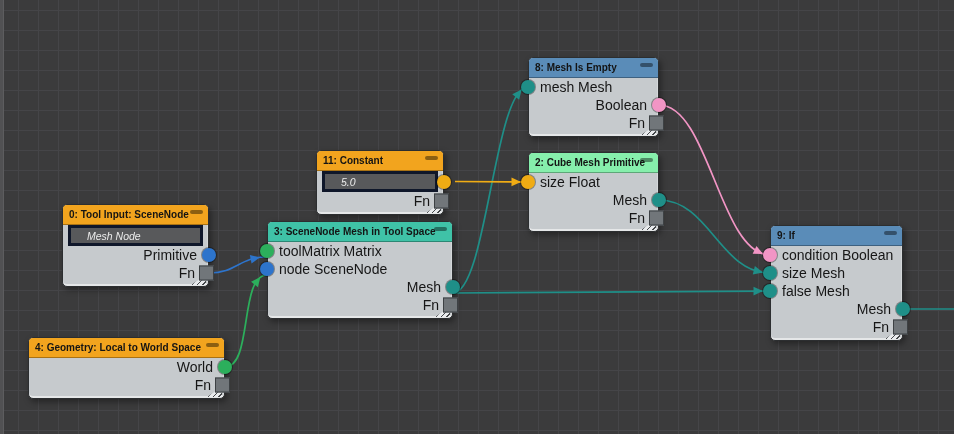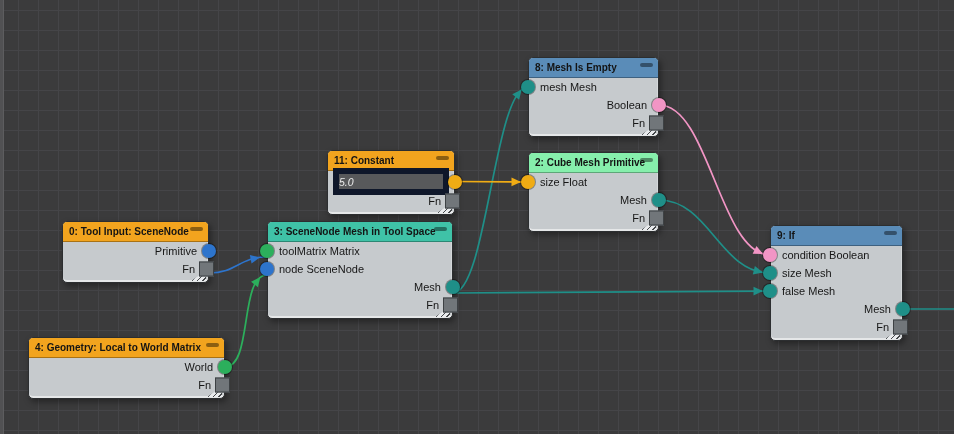--- a/index.html
+++ b/index.html
@@ -24,27 +24,27 @@
     height:20px;border-radius:4px 4px 0 0;position:relative;display:flex;align-items:center;
     padding:0 6px;border-bottom:1px solid rgba(0,0,0,.3);box-sizing:border-box;
   }
   .node-title{font-size:10px;font-weight:700;color:#141414;white-space:nowrap;letter-spacing:0;}
   .collapse-btn{position:absolute;right:5px;top:4px;width:13px;height:6px;display:flex;align-items:center;}
   .minus-bar{width:13px;height:4px;border-radius:2px;background:rgba(0,0,0,.42);}
   .node-body{position:relative;padding-bottom:4px;}
   .row{position:relative;height:18px;display:flex;align-items:center;box-sizing:border-box;}
   .field-row{height:21px;padding:0 5px;}
   .field{
-    flex:1;height:15px;background:#58595b;border:6px solid #0f172a;color:#ececec;
-    display:flex;align-items:center;padding:0 0;font-size:10.5px;overflow:hidden;white-space:nowrap;font-style:italic;
+    flex:1;height:15px;background:#58595b;border:3px solid #0f172a;color:#ececec;
+    display:flex;align-items:center;padding:0 16px;font-size:10.5px;overflow:hidden;white-space:nowrap;font-style:italic;
   }
   .in-row{padding-left:11px;justify-content:flex-start;}
   .out-row{padding-right:11px;justify-content:flex-end;}
   .fn-row{padding-right:13px;justify-content:flex-end;}
-  .row-label{font-size:11px;color:#161616;white-space:nowrap;}
+  .row-label{font-size:14px;color:#161616;white-space:nowrap;}
   .port{
     position:absolute;top:50%;transform:translateY(-50%);width:14px;height:14px;border-radius:50%;
     box-shadow:0 0 0 1px rgba(0,0,0,.35);z-index:3;
   }
   .port.left{left:-8px;}
   .port.right{right:-8px;}
   .fn-square{
     position:absolute;right:-6px;top:50%;transform:translateY(-50%);
     width:15px;height:15px;background:#71767a;border:1px solid #3d4144;box-sizing:border-box;z-index:3;
   }
@@ -85,40 +85,43 @@
       </g>
       <g>
         <path d="M659,200 C708.95,200 720.05,273 770,273" stroke="#1f8f88" fill="none" stroke-width="1.7"></path>
         <polygon points="763.0235595703125,272.5050964355469 752.7485480649232,274.51361294384725 754.8463171133199,265.9673058454808" fill="#1f8f88"></polygon>
       </g>
       <g>
         <path d="M903,309 L954,309" stroke="#1f8f88" fill="none" stroke-width="1.7"></path>
       </g>
     </svg>
   <div id="nodes-layer">
-      <div class="node" style="left: 62px; top: 221px; width: 145px;">
+      <div class="node" style="left: 62px; top: 204px; width: 145px;">
         <div class="node-header" style="background: rgb(242, 164, 30);">
           <span class="node-title">0: Tool Input: SceneNode</span>
           <div class="collapse-btn">
             <div class="minus-bar"></div>
           </div>
         </div>
         <div class="node-body">
+          <div class="row field-row">
+            <div class="field">Mesh Node</div>
+          </div>
           <div class="row out-row">
             <span class="row-label">Primitive</span>
             <span class="port right" style="background: rgb(45, 116, 204);"></span>
           </div>
           <div class="row fn-row">
             <span class="row-label">Fn</span>
             <div class="fn-square"></div>
           </div>
         </div>
         <div class="resize"></div>
       </div>
-      <div class="node" style="left: 327px; top: 150px; width: 126px;">
+      <div class="node" style="left: 316px; top: 150px; width: 126px;">
         <div class="node-header" style="background: rgb(242, 164, 30);">
           <span class="node-title">11: Constant</span>
           <div class="collapse-btn">
             <div class="minus-bar"></div>
           </div>
         </div>
         <div class="node-body">
           <div class="row field-row">
             <div class="field">5.0</div>
             <span class="port right" style="background: rgb(240, 172, 20);"></span>
@@ -198,21 +201,21 @@
           </div>
           <div class="row fn-row">
             <span class="row-label">Fn</span>
             <div class="fn-square"></div>
           </div>
         </div>
         <div class="resize"></div>
       </div>
       <div class="node" style="left: 28px; top: 337px; width: 195px;">
         <div class="node-header" style="background: rgb(242, 164, 30);">
-          <span class="node-title">4: Geometry: Local to World Matrix</span>
+          <span class="node-title">4: Geometry: Local to World Space</span>
           <div class="collapse-btn">
             <div class="minus-bar"></div>
           </div>
         </div>
         <div class="node-body">
           <div class="row out-row">
             <span class="row-label">World</span>
             <span class="port right" style="background: rgb(44, 175, 92);"></span>
           </div>
           <div class="row fn-row">

